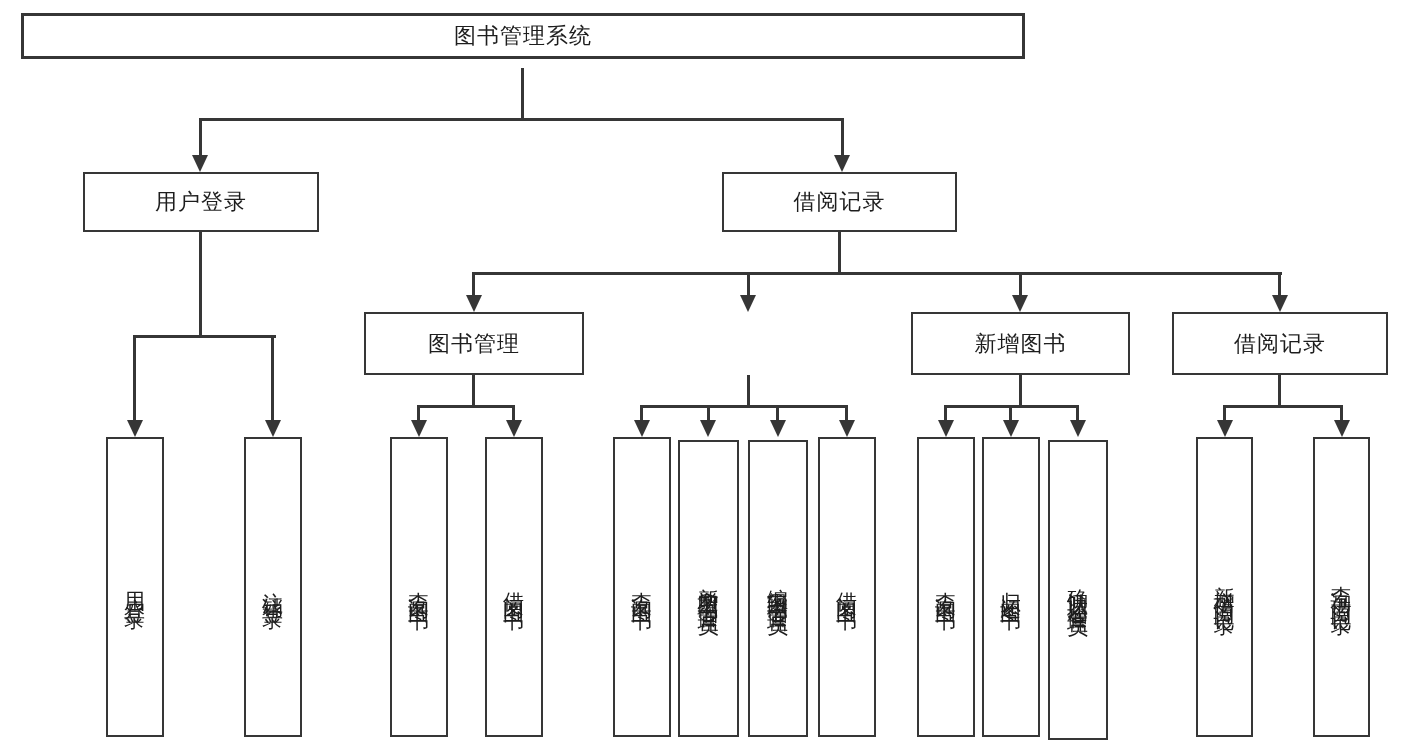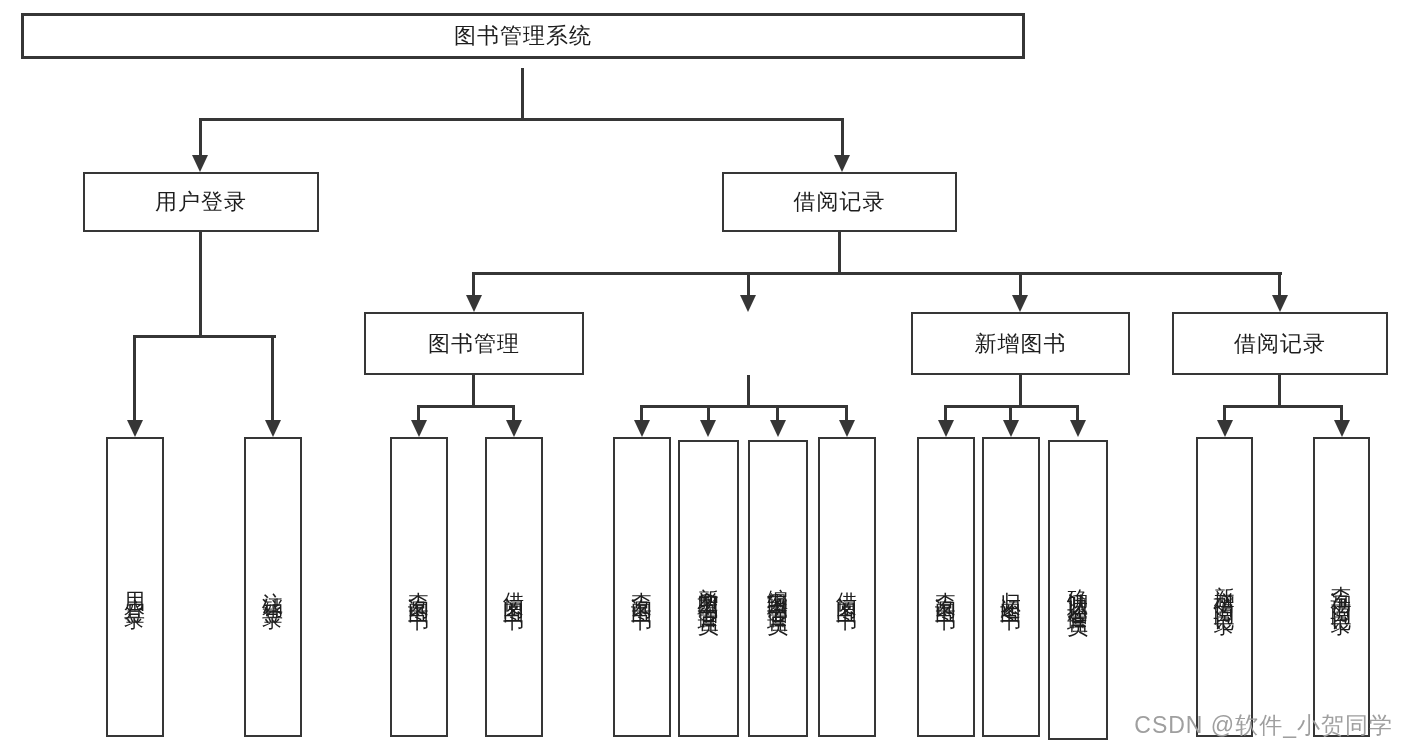--- a/index.html
+++ b/index.html
@@ -172,15 +172,14 @@
     <span>确认归还（管理员）</span>
   </div>
 
   <div class="box vbox" style="left:1196px;top:437px;width:57px;height:300px;">
     <span>新增借阅记录</span>
   </div>
   <div class="box vbox" style="left:1313px;top:437px;width:57px;height:300px;">
     <span>查询借阅记录</span>
   </div>
 
-  <div class="watermark">CSDN @软件_小贺同学</div>
 
 </div>
 
 </body></html>

